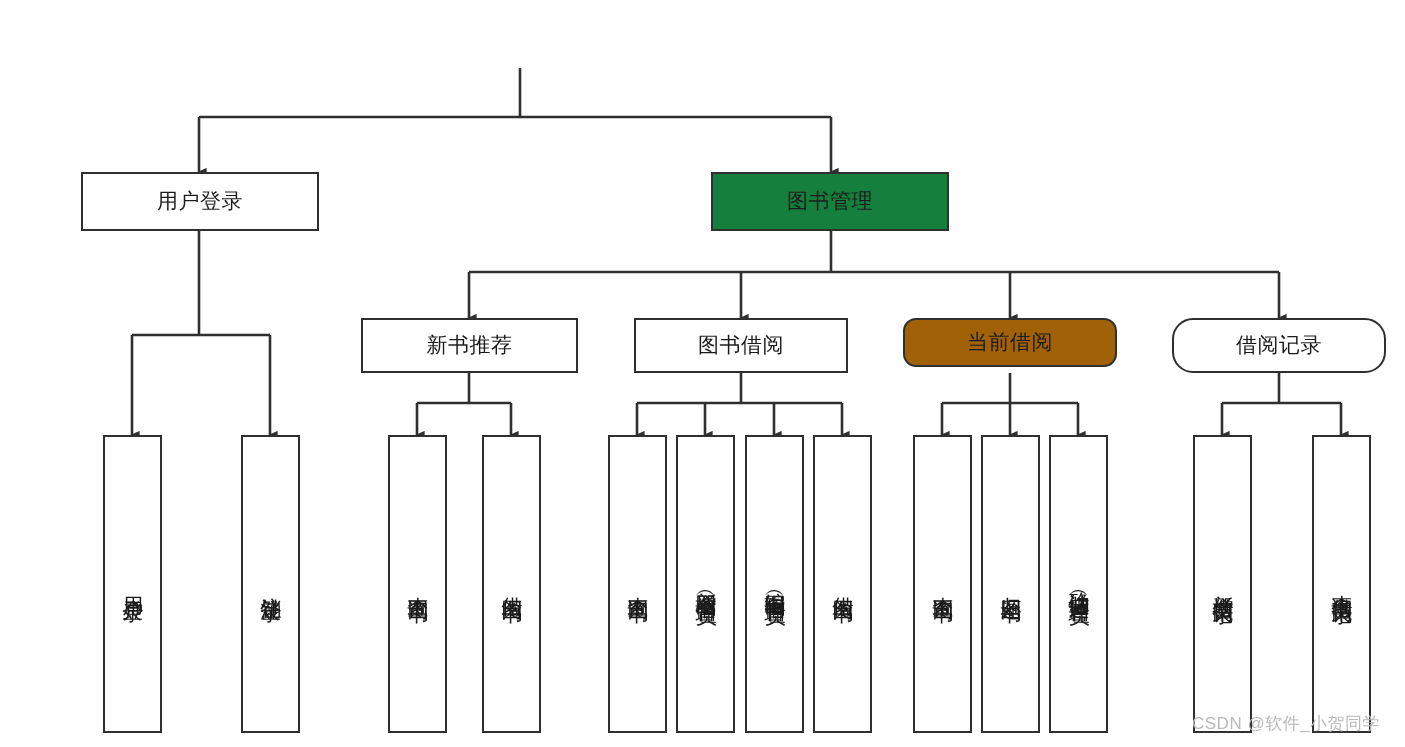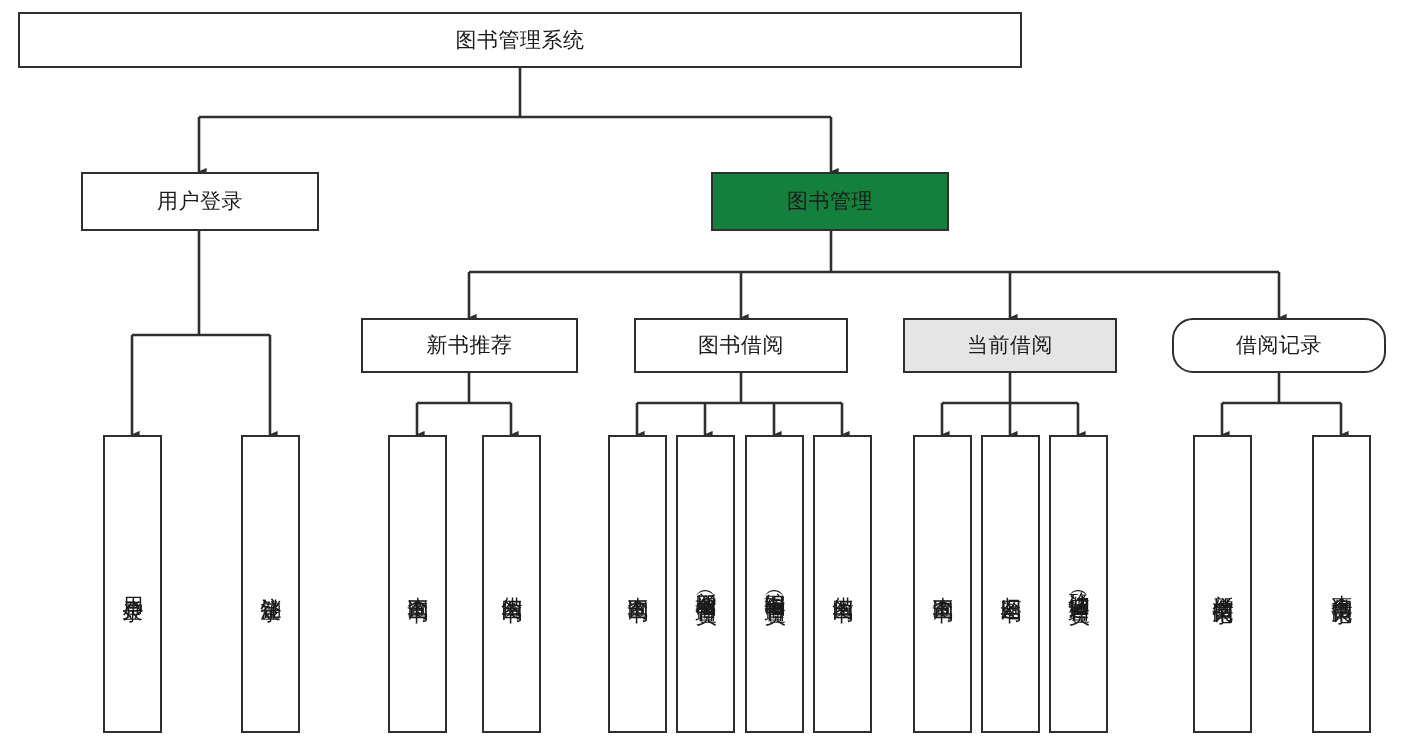--- a/index.html
+++ b/index.html
@@ -118,38 +118,35 @@
       <line x1="1010" y1="403" x2="1010" y2="435" marker-end="url(#arrowhead)"></line>
       <line x1="1078" y1="403" x2="1078" y2="435" marker-end="url(#arrowhead)"></line>
 
       <line x1="1279" y1="373" x2="1279" y2="403"></line>
       <line x1="1222" y1="403" x2="1341" y2="403"></line>
       <line x1="1222" y1="403" x2="1222" y2="435" marker-end="url(#arrowhead)"></line>
       <line x1="1341" y1="403" x2="1341" y2="435" marker-end="url(#arrowhead)"></line>
     </g>
   </svg>
 
-  <div class="node" style="left: 18px; top: 12px; width: 1004px; height: 56px; border-color: rgb(47, 47, 47); background: rgb(255, 255, 255); color: rgb(27, 27, 27);">
-    <span class="label">图书管理系统</span>
-  </div>
 
   <div class="node" style="left: 81px; top: 172px; width: 238px; height: 59px; border-color: rgb(47, 47, 47); background: rgb(255, 255, 255); color: rgb(27, 27, 27);">
     <span class="label">用户登录</span>
   </div>
   <div class="node" style="left: 711px; top: 172px; width: 238px; height: 59px; border-color: rgb(47, 47, 47); background: #15803d; color: rgb(27, 27, 27);">
     <span class="label">图书管理</span>
   </div>
 
   <div class="node" style="left: 361px; top: 318px; width: 217px; height: 55px; border-color: rgb(47, 47, 47); background: rgb(255, 255, 255); color: rgb(27, 27, 27);">
     <span class="label">新书推荐</span>
   </div>
   <div class="node" style="left: 634px; top: 318px; width: 214px; height: 55px; border-color: rgb(47, 47, 47); background: rgb(255, 255, 255); color: rgb(27, 27, 27);">
     <span class="label">图书借阅</span>
   </div>
-  <div class="node" style="left: 903px; top: 318px; width: 214px; height: 55px; border-color: rgb(47, 47, 47); background: #e5e5e5; color: rgb(27, 27, 27);">
+  <div class="node" style="left: 903px; top: 318px; width: 214px; height: 49px; border-color: rgb(47, 47, 47); background: #a16207; color: rgb(27, 27, 27); border-radius: 13px;">
     <span class="label">当前借阅</span>
   </div>
   <div class="node" style="left: 1172px; top: 318px; width: 214px; height: 55px; border-color: rgb(47, 47, 47); background: rgb(255, 255, 255); color: rgb(27, 27, 27); border-radius: 21px;">
     <span class="label">借阅记录</span>
   </div>
 
   <div class="node vert" style="left: 103px; top: 435px; width: 59px; height: 298px; border-color: rgb(47, 47, 47); background: rgb(255, 255, 255); color: rgb(27, 27, 27);">
     <span class="label">用户登录</span>
   </div>
   <div class="node vert" style="left: 241px; top: 435px; width: 59px; height: 298px; border-color: rgb(47, 47, 47); background: rgb(255, 255, 255); color: rgb(27, 27, 27);">
@@ -182,14 +179,15 @@
   <div class="node vert" style="left: 1049px; top: 435px; width: 59px; height: 298px; border-color: rgb(47, 47, 47); background: rgb(255, 255, 255); color: rgb(27, 27, 27);">
     <span class="label">确认归还（管理员）</span>
   </div>
   <div class="node vert" style="left: 1193px; top: 435px; width: 59px; height: 298px; border-color: rgb(47, 47, 47); background: rgb(255, 255, 255); color: rgb(27, 27, 27);">
     <span class="label">新增借阅记录</span>
   </div>
   <div class="node vert" style="left: 1312px; top: 435px; width: 59px; height: 298px; border-color: rgb(47, 47, 47); background: rgb(255, 255, 255); color: rgb(27, 27, 27);">
     <span class="label">查询借阅记录</span>
   </div>
 
+  <div id="watermark" style="color: rgb(185, 185, 185);">CSDN @软件_小贺同学</div>
 
 </div>
 
 </body></html>

